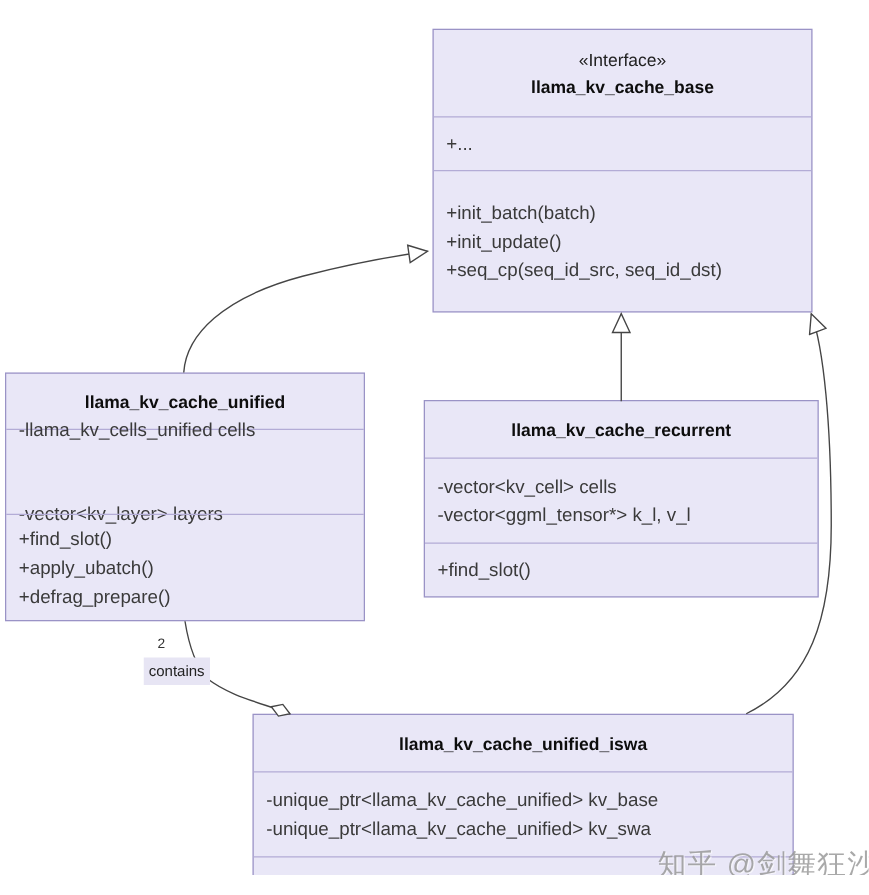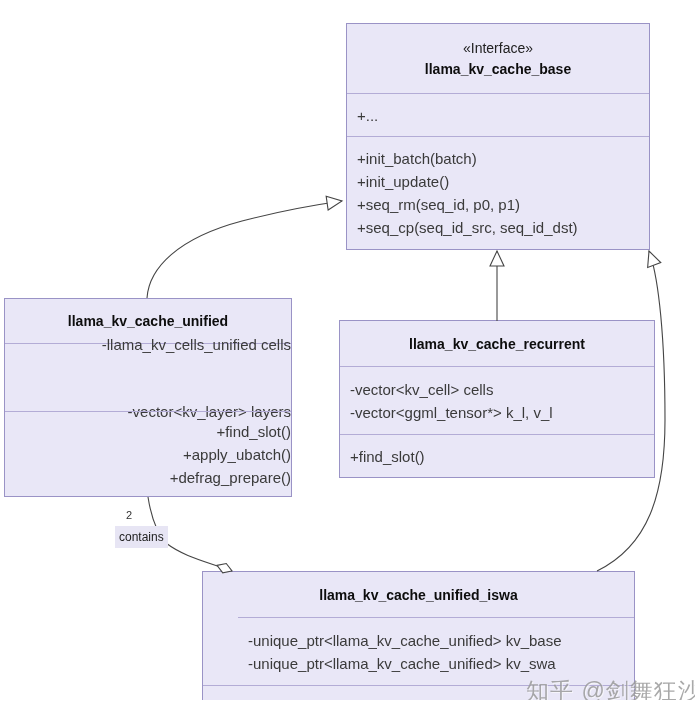--- a/index.html
+++ b/index.html
@@ -23,33 +23,33 @@
     display:flex; flex-direction:column; justify-content:center;
   }
   .line { font-size:15px; line-height:23px; color:#3a3a3a; padding-left:10px; white-space:pre; }
 
   
   #box-base      { left:346px; top:23px;  width:304px; height:227px; }
   #box-base .header  { height:69px; }
   #box-base .attrs   { height:43px; }
   #box-base .methods { flex:1; }
 
-  #box-unified   { left:4px;   top:298px; width:288px; height:199px;text-align:right; }
+  #box-unified   { left:4px;   top:298px; width:288px; height:199px; }
   #box-unified .header  { height:44px; }
   #box-unified .attrs   { height:68px;gap:44px; }
   #box-unified .methods { flex:1; }
 
   #box-recurrent { left:339px; top:320px; width:316px; height:158px; }
   #box-recurrent .header  { height:45px; }
   #box-recurrent .attrs   { height:68px; }
   #box-recurrent .methods { flex:1; }
 
   #box-iswa      { left:202px; top:571px; width:433px; height:137px; }
   #box-iswa .header  { height:45px; }
-  #box-iswa .attrs   { height:68px;margin-left:35px; }
+  #box-iswa .attrs   { height:68px; }
   #box-iswa .methods { flex:1; }
 
   #relations-overlay {
     position:absolute; left:0; top:0; width:695px; height:716px;
     pointer-events:none;
   }
   .rel-path { fill:none; stroke:#454545; stroke-width:1.1; }
 
   .multiplicity-label {
     position:absolute; left:126px; top:509px;
@@ -76,21 +76,20 @@
     <div class="sec header">
       <div class="stereotype">«Interface»</div>
       <div class="cls-title">llama_kv_cache_base</div>
     </div>
     <div class="sec attrs">
       <div class="line">+...</div>
     </div>
     <div class="sec methods">
       <div class="line">+init_batch(batch)</div>
       <div class="line">+init_update()</div>
-      <div class="line">+seq_rm(seq_id, p0, p1)</div>
       <div class="line">+seq_cp(seq_id_src, seq_id_dst)</div>
     </div>
   </div>
 
   <div class="uml-box" id="box-unified">
     <div class="sec header">
       <div class="cls-title">llama_kv_cache_unified</div>
     </div>
     <div class="sec attrs">
       <div class="line">-llama_kv_cells_unified cells</div>

